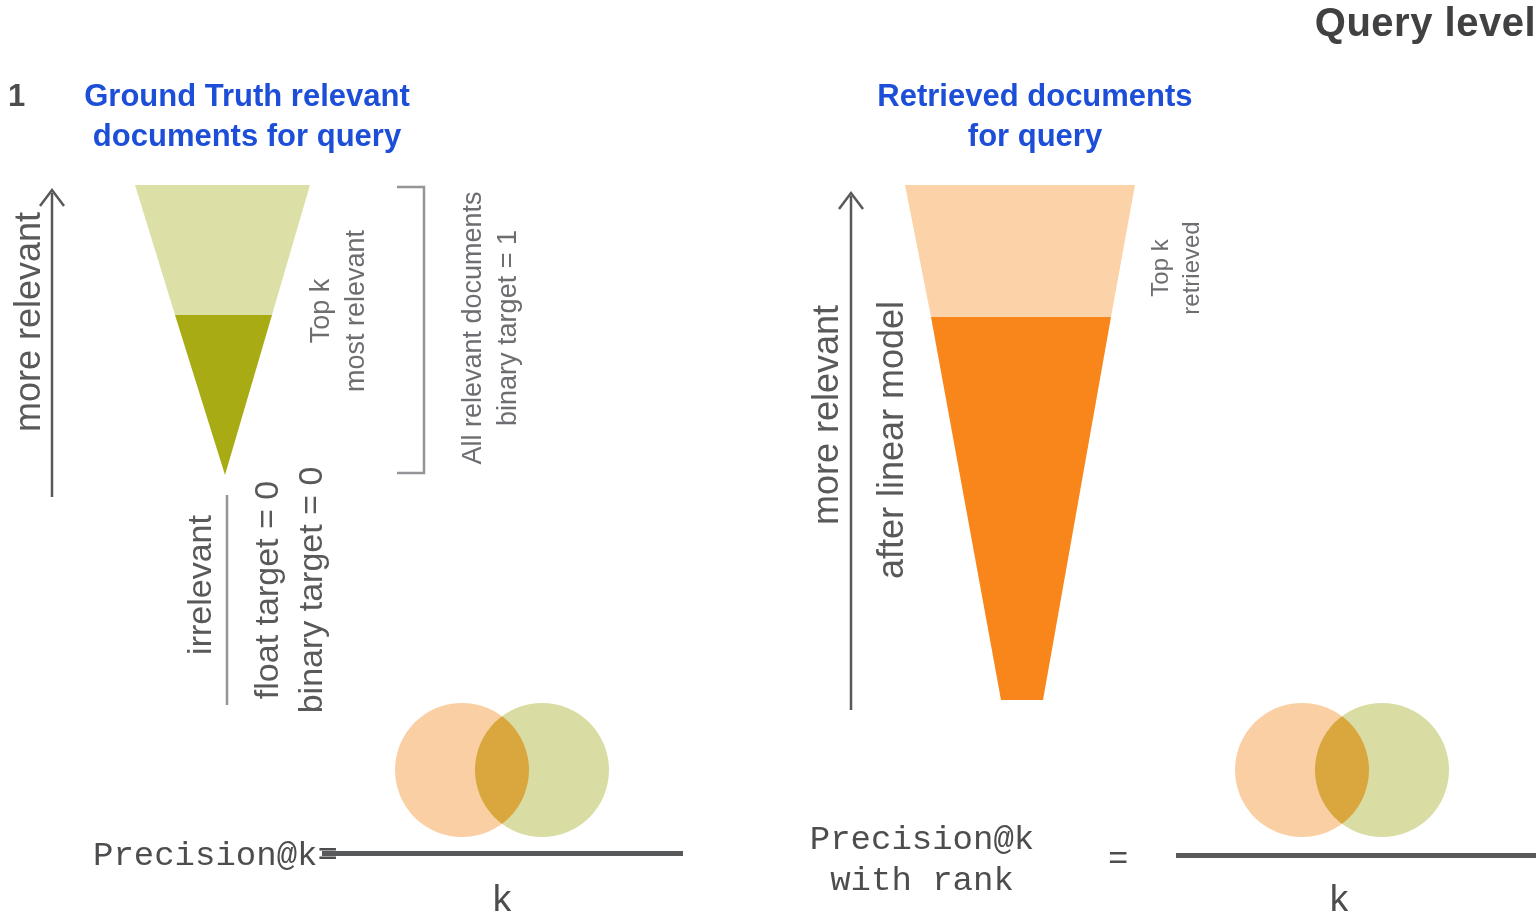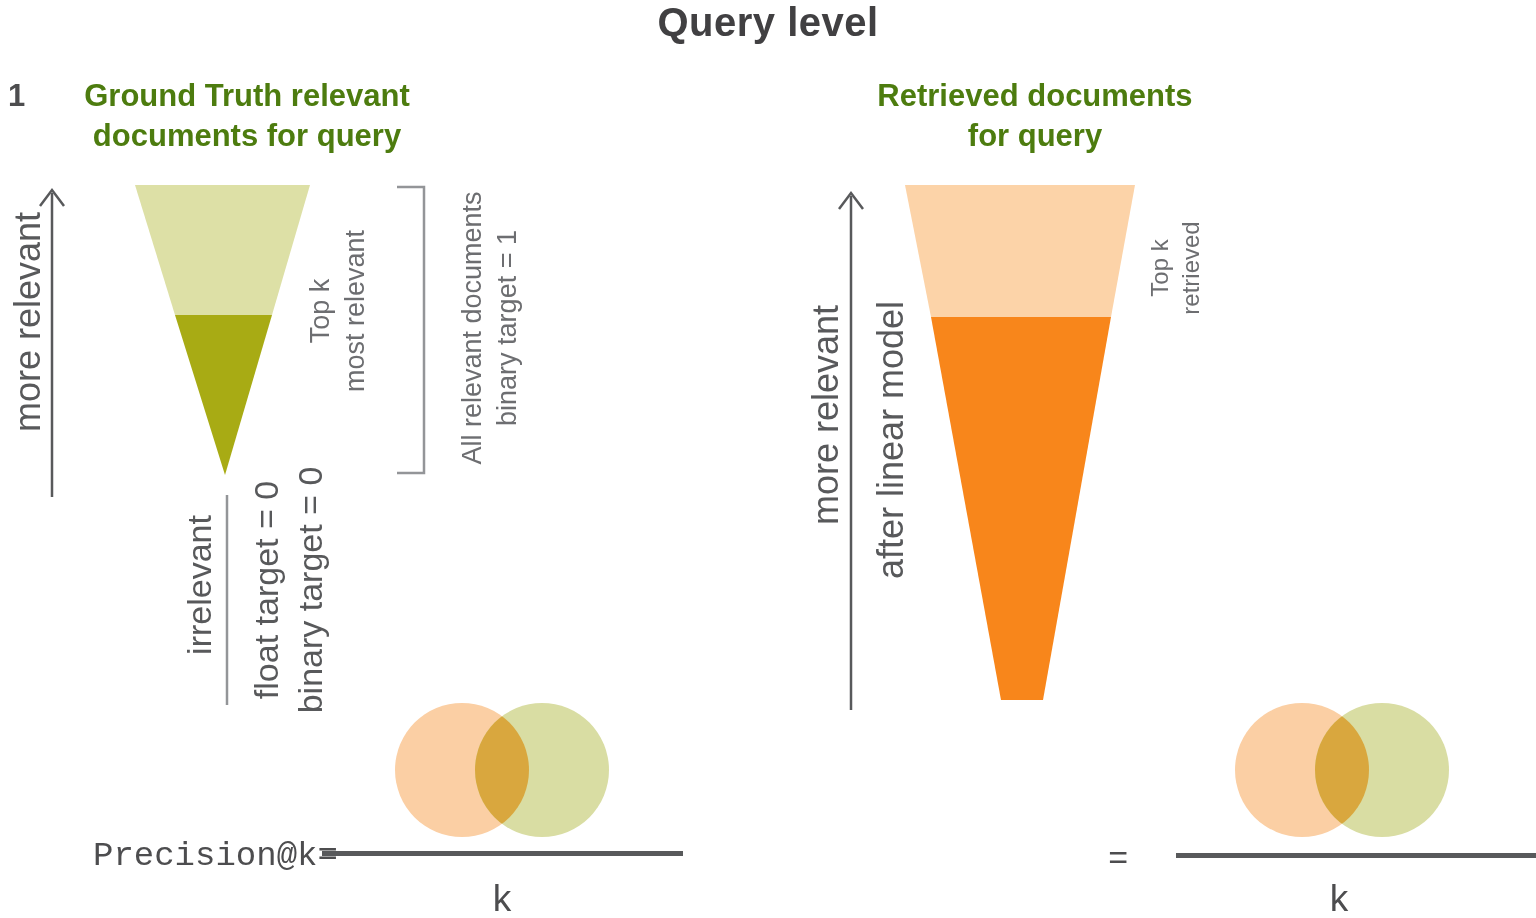--- a/index.html
+++ b/index.html
@@ -4,23 +4,23 @@
 <style>
   html,body{margin:0;padding:0;background:#ffffff;}
   body{font-family:"Liberation Sans","DejaVu Sans",sans-serif;}
   #stage{position:relative;width:1536px;height:918px;overflow:hidden;background:#ffffff;}
   .abs{position:absolute;}
   .pre{white-space:pre-line;}
   .rot{transform:rotate(-90deg);}
   .center{text-align:center;}
   #shapes{position:absolute;left:0;top:0;width:1536px;height:918px;}
 
-  .title{left:0;top:0;width:1536px;text-align:center;font-size:40px;font-weight:bold;color:#414042;letter-spacing:0.5px;}
+  .title{left:0;top:0;width:1536px;text-align:right;font-size:40px;font-weight:bold;color:#414042;letter-spacing:0.5px;}
   .idx{left:8px;top:78px;font-size:31px;font-weight:bold;color:#4d4d4f;}
-  .heading{font-size:31px;font-weight:bold;color:#4d7c0f;line-height:1.28;}
+  .heading{font-size:31px;font-weight:bold;color:#1d4ed8;line-height:1.28;}
   .h-left{left:47px;top:76px;width:400px;}
   .h-right{left:835px;top:76px;width:400px;}
 
   .lbl-big{font-size:36px;color:#58595b;line-height:1.2;}
   .lbl-mid{font-size:34px;color:#58595b;line-height:1.3;}
   .lbl-small{font-size:27px;color:#6d6e71;line-height:1.3;}
   .lbl-tiny{font-size:24px;color:#6d6e71;line-height:1.3;}
 
   .formula{font-size:34px;color:#4d4d4f;line-height:1.2;font-family:Liberation Mono, monospace;}
   .kden{font-size:37px;color:#4d4d4f;}
@@ -99,16 +99,18 @@
   <div class="abs lbl-big rot center" style="left:674px;top:395px;width:300px;height:40px;">more relevant</div>
 
   <div class="abs lbl-big rot center" style="left:719px;top:420px;width:340px;height:40px;">after linear model</div>
 
   <div class="abs lbl-tiny rot center pre" style="left:1074px;top:238px;width:200px;height:60px;">Top k
 retrieved</div>
 
   <div class="abs formula" style="left:93px;top:836px;">Precision@k=</div>
   <div class="abs kden center" style="left:452px;top:878px;width:100px;">k</div>
 
+  <div class="abs formula center pre" style="left:772px;top:820px;width:300px;">Precision@k
+with rank</div>
   <div class="abs formula" style="left:1108px;top:840px;">=</div>
   <div class="abs kden center" style="left:1289px;top:878px;width:100px;">k</div>
 
 </div>
 
 </body></html>

